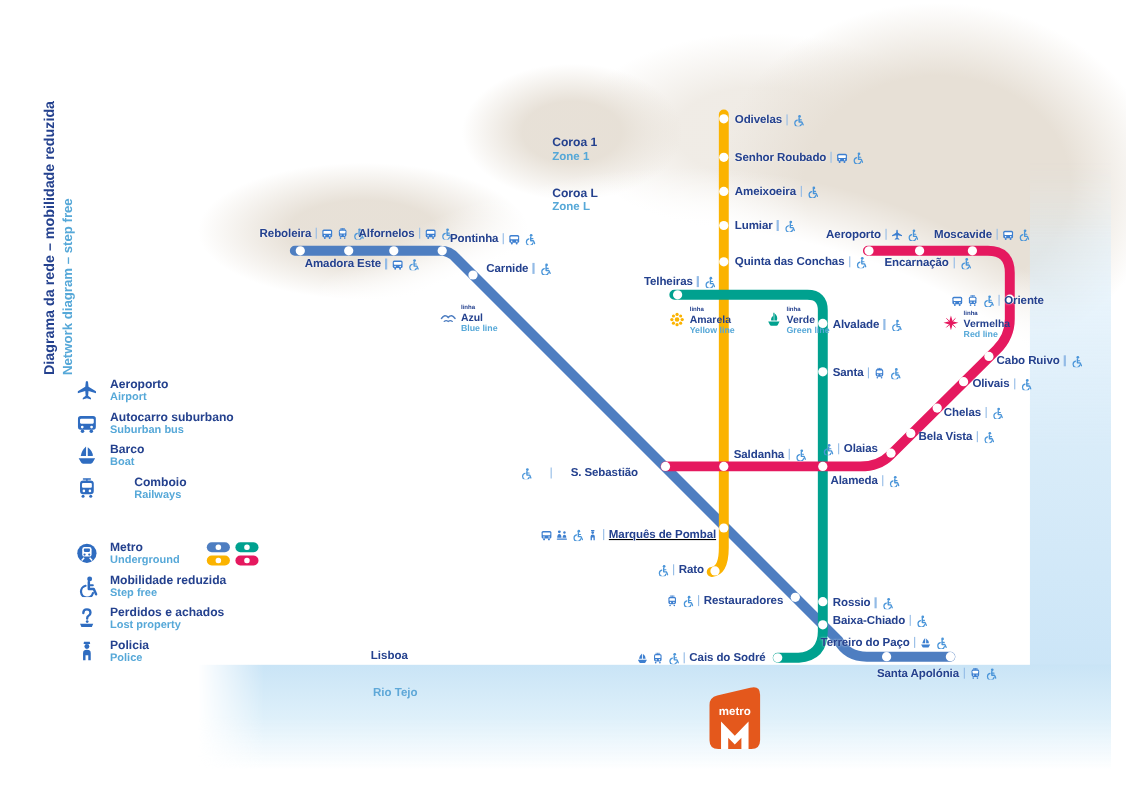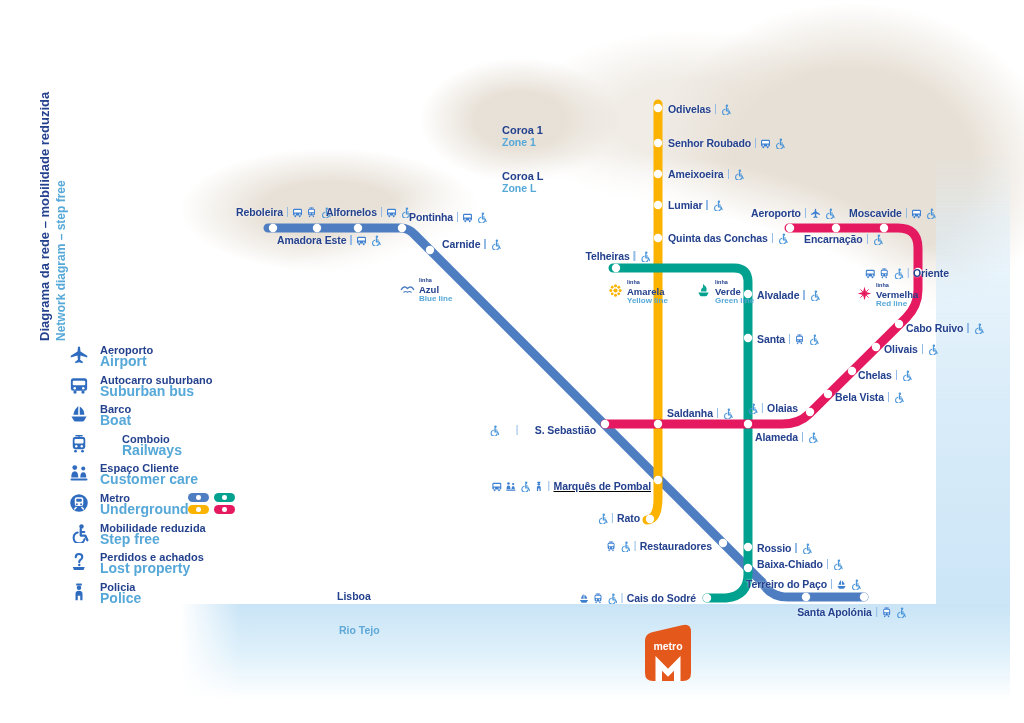--- a/index.html
+++ b/index.html
@@ -34,21 +34,21 @@
   #title-block{left:36px;top:95px;width:246px;height:38px;
     transform:rotate(-90deg) translateX(-100%);transform-origin:top left;}
   #title-block .t-pt{font-size:13px;font-weight:bold;color:#24418e;line-height:17px;white-space:nowrap;}
   #title-block .t-en{font-size:12px;font-weight:bold;color:#56a8d8;line-height:16px;white-space:nowrap;}
   
   #legend{left:68px;top:344px;width:215px;height:280px;}
   .lg-row{position:absolute;left:0;display:flex;align-items:flex-start;gap:10px;height:28px;}
   .lg-ico{width:22px;height:22px;flex:0 0 22px;color:#2f6cc0;display:flex;align-items:center;justify-content:center;}
   .lg-ico svg{width:20px;height:20px;fill:currentColor;stroke:currentColor;}
   .lg-pt{font-size:11px;font-weight:bold;color:#24418e;line-height:12px;white-space:nowrap;}
-  .lg-en{font-size:14px;font-weight:bold;color:#56a8d8;line-height:11px;white-space:nowrap;}
+  .lg-en{font-size:10px;font-weight:bold;color:#56a8d8;line-height:11px;white-space:nowrap;}
   .pills{position:absolute;left:88px;top:1px;display:grid;grid-template-columns:21px 21px;grid-gap:3px 5px;}
   .pill{width:21px;height:9px;border-radius:5px;position:relative;}
   .pill:after{content:"";position:absolute;left:8px;top:2.2px;width:4.6px;height:4.6px;border-radius:50%;background:#fff;}
   
   .zone{line-height:12px;}
   .zone .z-pt{font-size:11px;font-weight:bold;color:#24418e;display:block;}
   .zone .z-en{font-size:10.5px;font-weight:bold;color:#56a8d8;display:block;}
   .geo-city{font-size:10.5px;font-weight:bold;color:#24418e;}
   .geo-river{font-size:10.5px;font-weight:bold;color:#5fa8d8;}
   
@@ -205,31 +205,20 @@
     </div>
     <div class="lg-row" style="top: 88.8px; position: absolute; gap: 32px;">
       <span class="lg-ico">
         <svg viewBox="0 0 16 16">
           <use href="#i-train"></use>
         </svg>
       </span>
       <span style="position:relative;">
         <span class="lg-pt" style="display:block">Comboio</span>
         <span class="lg-en" style="display:block">Railways</span>
-      </span>
-    </div>
-    <div class="lg-row" style="top: 118.4px; position: absolute;">
-      <span class="lg-ico">
-        <svg viewBox="0 0 16 16">
-          <use href="#i-customer"></use>
-        </svg>
-      </span>
-      <span style="position:relative;">
-        <span class="lg-pt" style="display:block">Espaço Cliente</span>
-        <span class="lg-en" style="display:block">Customer care</span>
       </span>
     </div>
     <div class="lg-row" style="top: 148px; position: absolute;">
       <span class="lg-ico">
         <svg viewBox="0 0 16 16">
           <use href="#i-metro"></use>
         </svg>
       </span>
       <span style="position:relative;">
         <span class="lg-pt" style="display:block">Metro</span>
@@ -527,21 +516,21 @@
         <use href="#i-step-free"></use>
       </svg>
     </div>
     <div class="st-label" style="left: 667px; top: 413px;">
       <span class="st-name">Saldanha</span>
       <span class="sep"></span>
       <svg class="ico step-free" viewBox="0 0 16 16">
         <use href="#i-step-free"></use>
       </svg>
     </div>
-    <div class="st-label end" style="left: 596px; top: 430px; gap: 16px;">
+    <div class="st-label end" style="left: 580px; top: 430px; gap: 16px;">
       <svg class="ico step-free" viewBox="0 0 16 16">
         <use href="#i-step-free"></use>
       </svg>
       <span class="sep"></span>
       <span class="st-name">S. Sebastião</span>
     </div>
     <div class="st-label" style="left: 755px; top: 437px;">
       <span class="st-name">Alameda</span>
       <span class="sep"></span>
       <svg class="ico step-free" viewBox="0 0 16 16">

